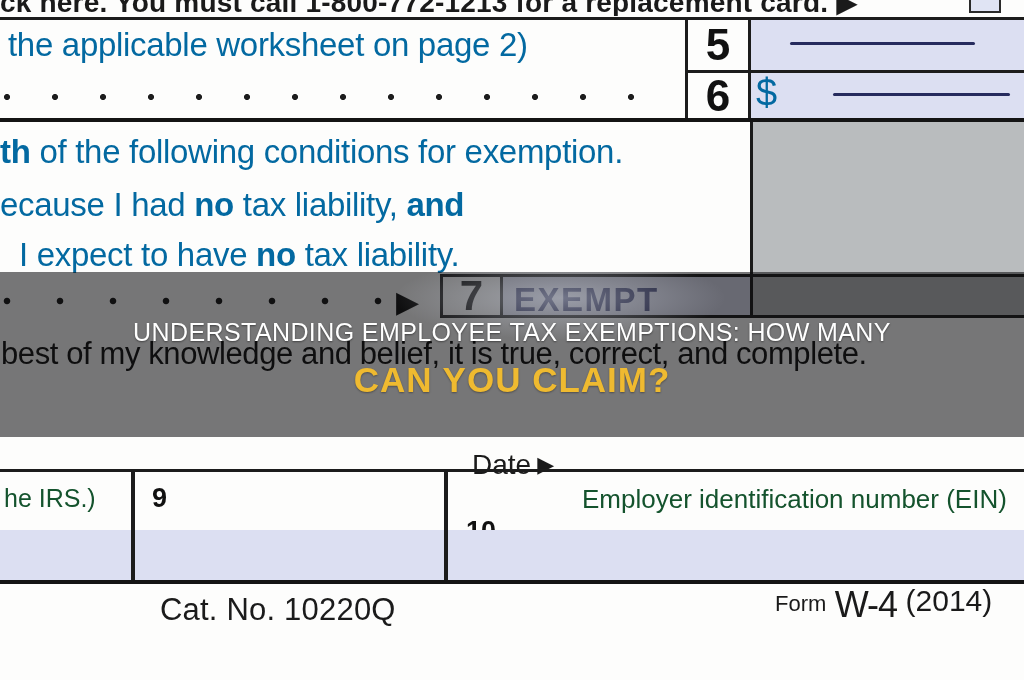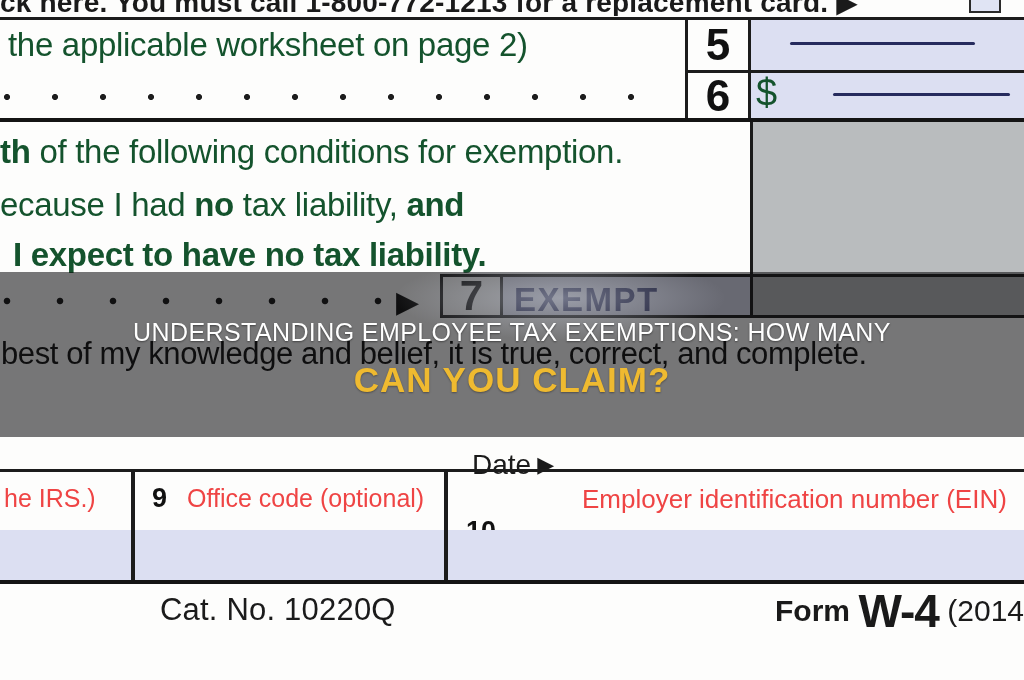--- a/index.html
+++ b/index.html
@@ -21,21 +21,21 @@
   .vline{position:absolute;background:#1c1c1c;}
   .fill{position:absolute;}
   .nowrap{white-space:nowrap;}
 
   
   #topline-clip{position:absolute;left:0;top:0;width:1024px;height:16px;overflow:hidden;}
   #topline-clip .txt{display:block;margin-top:-14px;font-size:28px;font-weight:bold;white-space:nowrap;letter-spacing:0.2px;}
   #top-checkbox{position:absolute;left:969px;top:-13px;width:32px;height:26px;
     border:2.5px solid #2a2a2a;background:#e0e4f4;box-sizing:border-box;}
 
-  .bodyline{position:absolute;font-size:33px;letter-spacing:-0.3px;color:#14532d;white-space:nowrap;}
+  .bodyline{position:absolute;font-size:33px;letter-spacing:-0.3px;color:#0369a1;white-space:nowrap;}
   .numcell{position:absolute;display:flex;align-items:center;justify-content:center;
     font-size:44px;font-weight:bold;color:#111;}
   .leader{position:absolute;height:8px;background-repeat:repeat-x;}
   .entryline{position:absolute;height:3px;background:var(--navy);border-radius:2px;}
   .arrow{position:absolute;color:#121212;}
 
   #overlay{position:absolute;left:0;top:272px;width:1024px;height:165px;z-index:50;
     background:
       radial-gradient(230px 58px ellipse at 560px 26px, rgba(206,211,224,0.5), rgba(206,211,224,0) 72%),
       rgba(13,13,15,0.56);}
@@ -48,26 +48,26 @@
 
   #exempt-value{position:absolute;left:514px;top:281px;font-size:33px;font-weight:bold;
     color:var(--exempt-navy);letter-spacing:1.5px;}
   #signature-text{position:absolute;left:1px;top:336px;font-size:31px;color:#121212;
     letter-spacing:-0.4px;white-space:nowrap;}
 
   #date-wrap{position:absolute;left:472px;top:449px;font-size:28px;font-weight:normal;white-space:nowrap;}
   #date-wrap .arr{font-size:22px;position:relative;top:-2px;margin-left:6px;}
 
   .hdr-num{position:absolute;font-size:27px;font-weight:bold;color:#111;}
-  .hdr-label{position:absolute;font-size:25px;color:#ef4444;white-space:nowrap;text-align:center;}
+  .hdr-label{position:absolute;font-size:25px;color:#14532d;white-space:nowrap;text-align:center;}
 
   #footer-cat{position:absolute;left:160px;top:592px;font-size:31px;color:#1b1b1b;letter-spacing:0.2px;}
   #footer-form{position:absolute;left:775px;top:584px;white-space:nowrap;}
-  #footer-form .w{font-size:30px;position:relative;top:-6px;font-weight:bold;}
-  #footer-form .big{font-size:46px;font-weight:bold;letter-spacing:-1px;margin:0 4px;}
+  #footer-form .w{font-size:22px;position:relative;top:-6px;}
+  #footer-form .big{font-size:36px;font-weight:normal;letter-spacing:-1px;margin:0 4px;}
   #footer-form .yr{font-size:30px;position:relative;top:-6px;}
 </style>
 </head>
 <body>
 
 <div id="screen">
 
   <div id="topline-clip">
     <span class="txt nowrap">
       <span>ck here. You must call 1-800-772-1213 for a replacement card.</span>
@@ -95,21 +95,21 @@
   <div class="hline" style="left:0;top:118px;width:1024px;height:4px;background:#141414;"></div>
 
   <div class="fill" style="left:750px;top:122px;width:274px;height:196px;background:var(--grayfill);border-left:3px solid #1b1b1b;box-sizing:border-box;"></div>
 
   <div class="bodyline" style="left:0;top:133px;text-align:right;">
     <b>th</b><span> of the following conditions for exemption.</span>
   </div>
   <div class="bodyline" style="left:0;top:186px;">
     <span>ecause I had </span><b>no</b><span> tax liability, </span><b>and</b>
   </div>
-  <div class="bodyline" style="left:13px;top:236px;font-weight:bold;">
+  <div class="bodyline" style="left:19px;top:236px;">
     <span>I expect to have </span><b>no</b><span> tax liability.</span>
   </div>
 
   <div class="leader" style="left:3px;top:297px;width:392px;background-image:radial-gradient(circle at 4px 4px,#161616 2.8px,transparent 3.7px);background-size:53px 8px;"></div>
   <div class="arrow" style="left:396px;top:284px;font-size:30px;">▶</div>
   <div class="hline" style="left:440px;top:274px;width:584px;height:3px;"></div>
   <div class="hline" style="left:440px;top:315px;width:584px;height:3px;"></div>
   <div class="vline" style="left:440px;top:274px;width:3px;height:44px;"></div>
   <div class="vline" style="left:500px;top:274px;width:3px;height:44px;"></div>
   <div class="fill" style="left:503px;top:277px;width:247px;height:38px;background:var(--lavender);"></div>
@@ -125,21 +125,20 @@
   <div id="date-wrap">
     <span>Date</span><span class="arr">▶</span>
   </div>
 
   <div class="hline" style="left:0;top:469px;width:1024px;height:3px;"></div>
   <div class="vline" style="left:131px;top:469px;width:4px;height:111px;"></div>
   <div class="vline" style="left:444px;top:469px;width:4px;height:111px;"></div>
 
   <div class="hdr-label" style="left:4px;top:484px;">he IRS.)</div>
   <div class="hdr-num" style="left:152px;top:483px;">9</div>
-  <div class="hdr-label" style="left:187px;top:484px;">Office code (optional)</div>
   <div class="hdr-num" style="left:466px;top:483px;margin-top:33px;">10</div>
   <div class="hdr-label" style="left:538px;top:484px;font-size:26px;margin-left:44px;">Employer identification number (EIN)</div>
 
   <div class="fill" style="left:0;top:530px;width:131px;height:50px;background:var(--lavender);"></div>
   <div class="fill" style="left:135px;top:530px;width:309px;height:50px;background:var(--lavender);"></div>
   <div class="fill" style="left:448px;top:530px;width:576px;height:50px;background:var(--lavender);"></div>
 
   <div class="hline" style="left:0;top:580px;width:1024px;height:4px;background:#141414;"></div>
 
   <div id="footer-cat">Cat. No. 10220Q</div>

